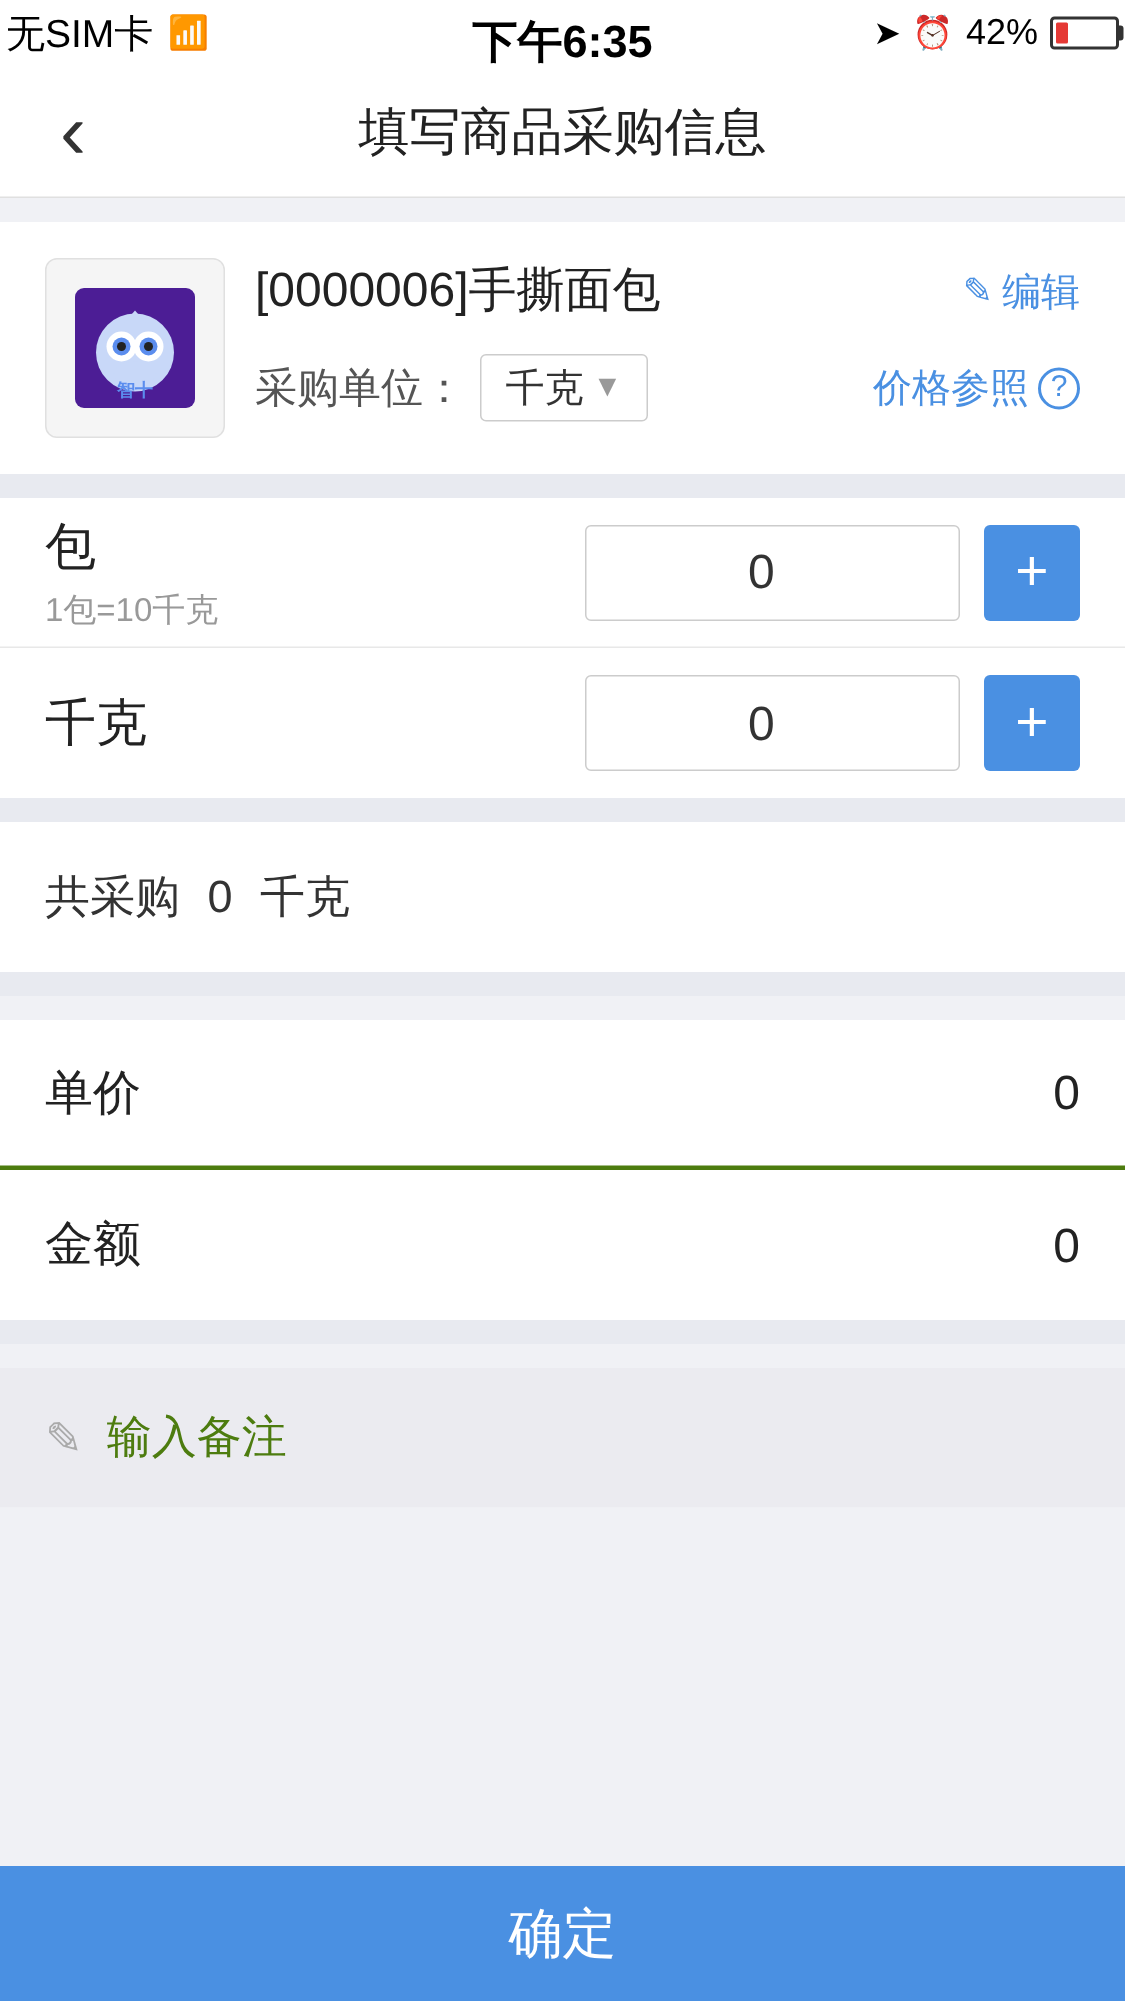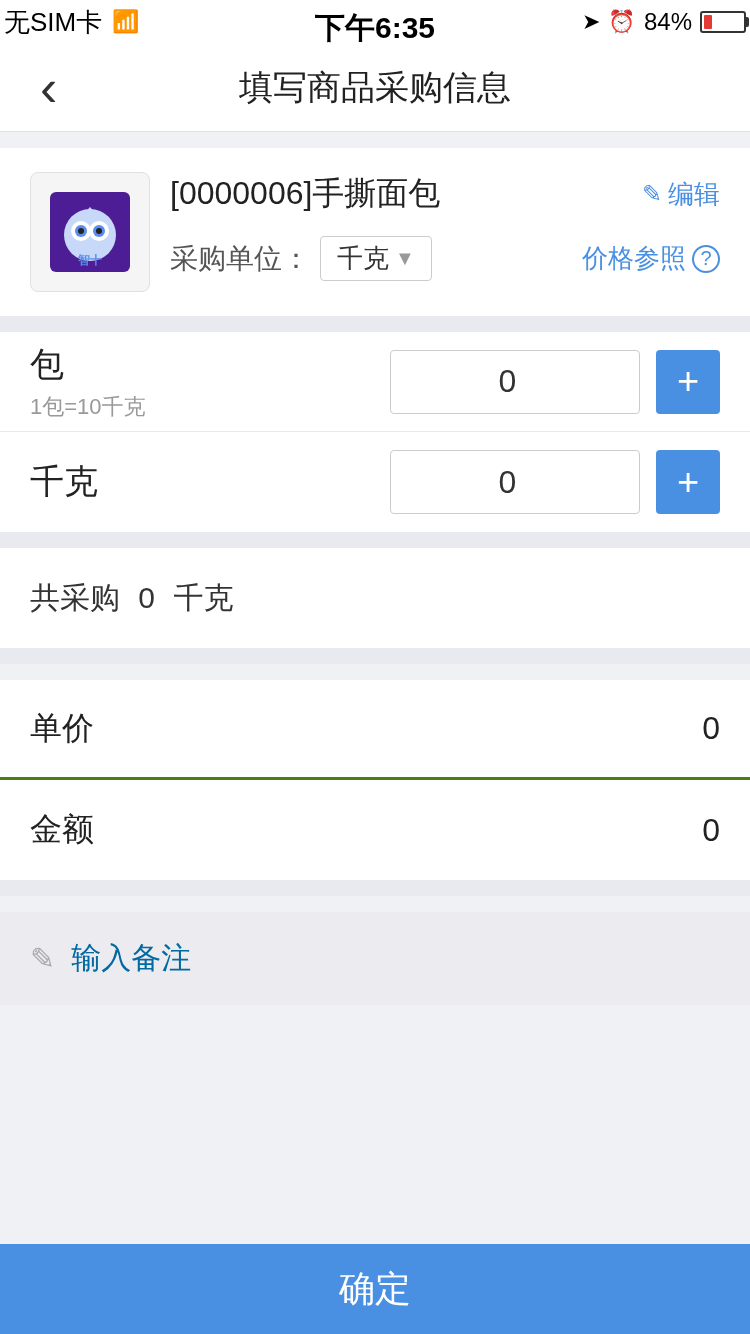--- a/index.html
+++ b/index.html
@@ -307,21 +307,21 @@
       align-items: center;
       gap: 16px;
       min-height: 80px;
     }
     .remark-icon {
       color: #aaa;
       font-size: 30px;
     }
     .remark-placeholder {
       font-size: 30px;
-      color: #0369a1;
+      color: #4d7c0f;
     }
 
     
     .empty-space {
       background: #f0f1f5;
       flex: 1;
       min-height: 200px;
     }
 
     
@@ -357,21 +357,21 @@
 
   <div class="status-bar">
     <div class="status-left">
       <span>无SIM卡</span>
       <span class="wifi-icon">📶</span>
     </div>
     <div class="status-center">下午6:35</div>
     <div class="status-right">
       <span style="font-size:22px;">➤</span>
       <span style="font-size:22px;">⏰</span>
-      <span>84%</span>
+      <span>42%</span>
       <div class="battery-icon">
         <div class="battery-fill"></div>
       </div>
     </div>
   </div>
 
   <div class="nav-bar">
     <span class="nav-back" style="font-size:52px; line-height:1;">‹</span>
     <span class="nav-title">填写商品采购信息</span>
   </div>

